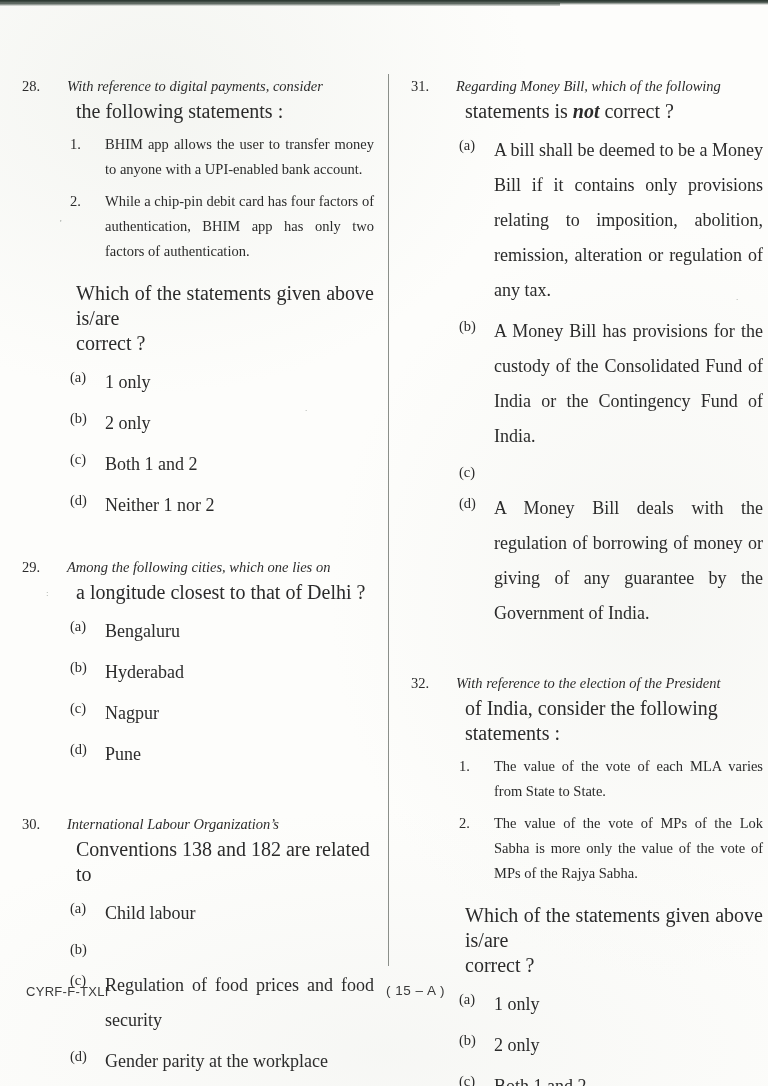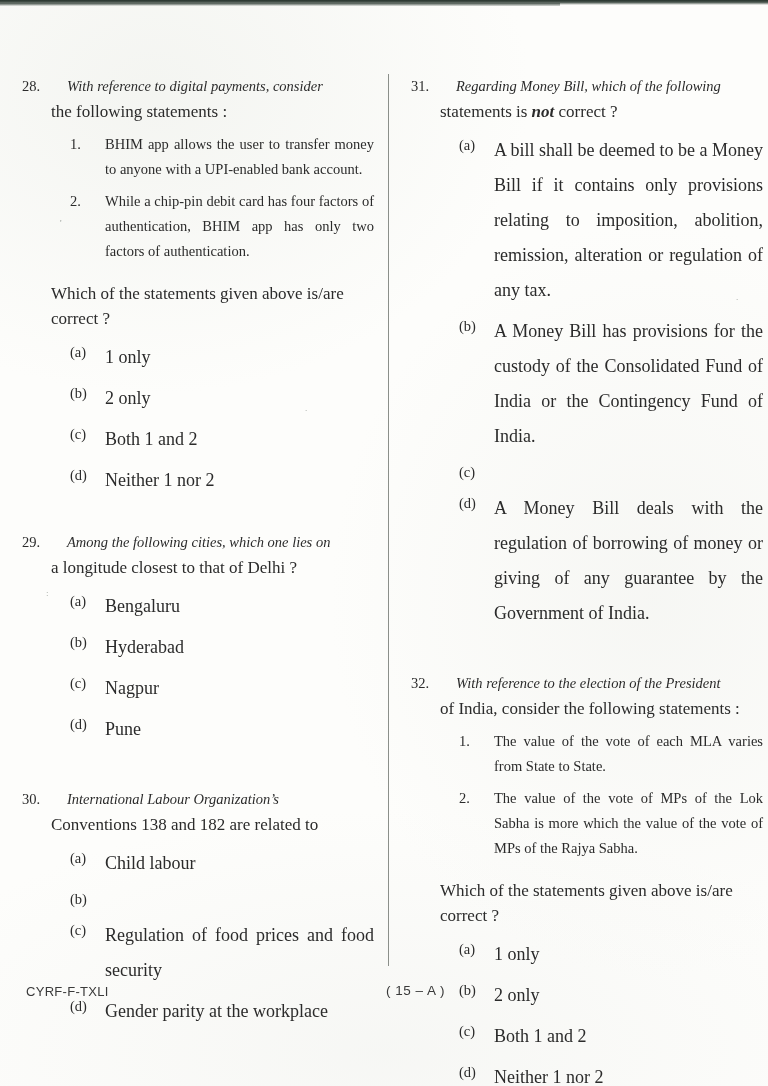--- a/index.html
+++ b/index.html
@@ -70,22 +70,22 @@
   }
   .q-stem {
     flex: 1 1 auto;
     font-size: 14.5px;
     line-height: 25px;
     text-align: justify;
     text-align-last: left;
     font-style: italic;
   }
   .stem-cont {
-    margin-left: 29px;
-    font-size: 17px;
+    margin-left: 54px;
+    font-size: 20px;
     line-height: 25px;
     text-align: justify;
     text-align-last: left;
     font-family: Liberation Serif, serif;
   }
   .statements {
     margin-top: 8px;
   }
   .stmt {
     display: flex;
@@ -312,21 +312,21 @@
       </div>
       <div class="stem-cont nojust">of India, consider the following statements :</div>
 
       <div class="statements">
         <div class="stmt">
           <div class="stmt-num">1.</div>
           <div class="stmt-text">The value of the vote of each MLA varies from State to State.</div>
         </div>
         <div class="stmt">
           <div class="stmt-num">2.</div>
-          <div class="stmt-text">The value of the vote of MPs of the Lok Sabha is more which the value of the vote of MPs of the Rajya Sabha.</div>
+          <div class="stmt-text">The value of the vote of MPs of the Lok Sabha is more only the value of the vote of MPs of the Rajya Sabha.</div>
         </div>
       </div>
 
       <div class="gap-sm"></div>
       <div class="stem-cont">Which of the statements given above is/are</div>
       <div class="stem-cont nojust">correct ?</div>
 
       <div class="options">
         <div class="opt">
           <div class="opt-key">(a)</div>

